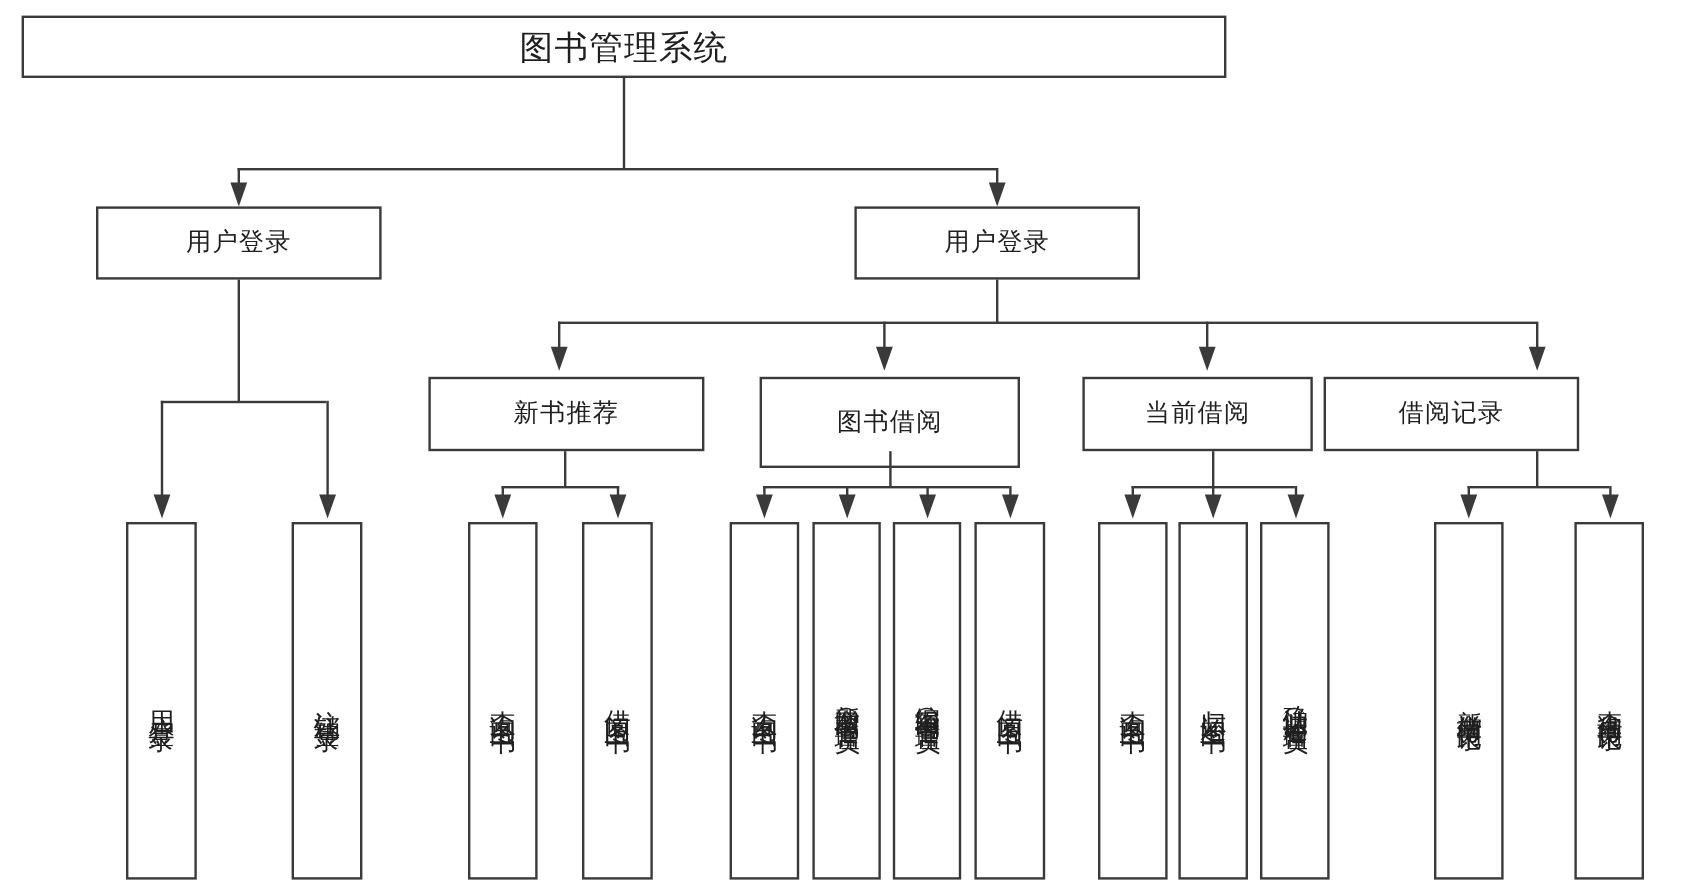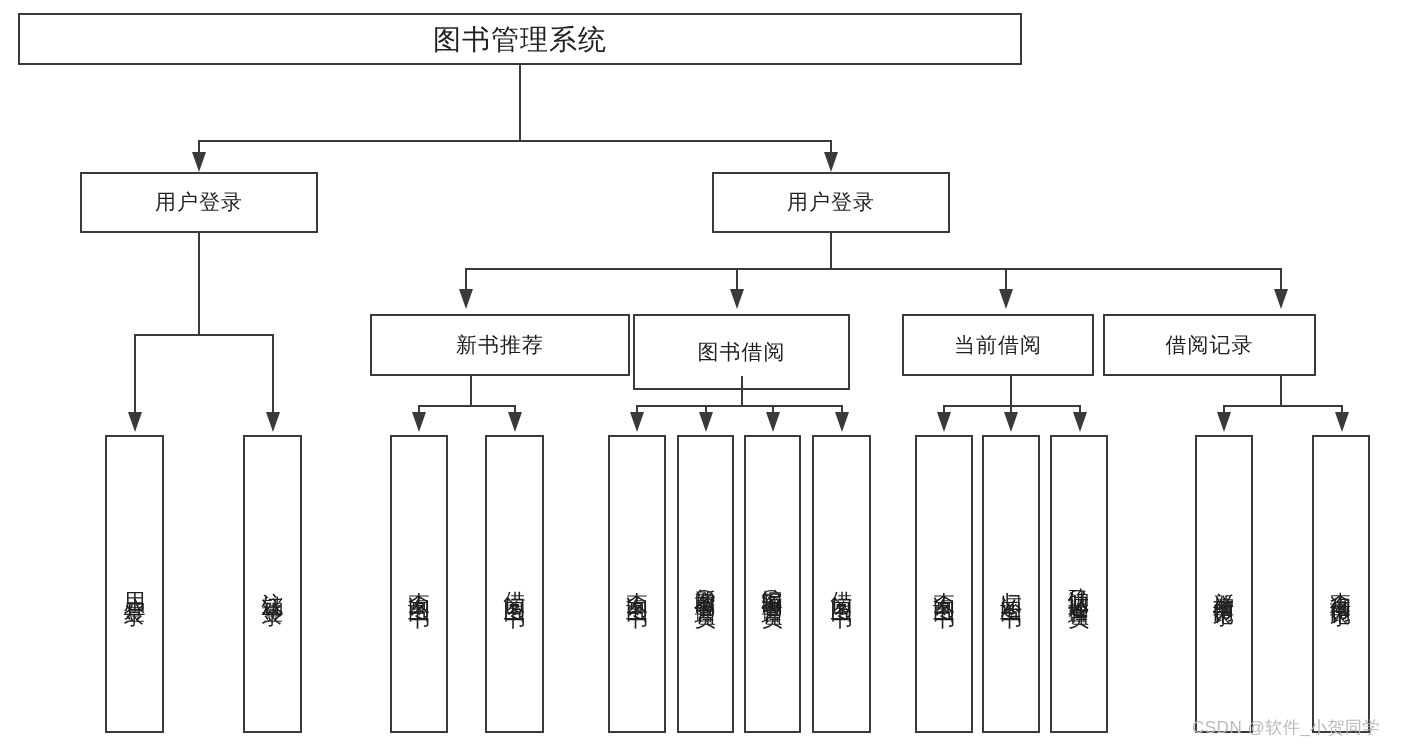--- a/index.html
+++ b/index.html
@@ -34,21 +34,21 @@
 
   
   #n-root{left:18px;top:13px;width:1004px;height:52px;}
   #n-root .lbl{font-size:28px;}
 
   
   #n-login{left:80px;top:172px;width:238px;height:61px;}
   #n-bookmgr{left:712px;top:172px;width:238px;height:61px;}
 
   
-  #n-newbook{left:370px;top:314px;width:260px;height:62px;}
+  #n-newbook{left:357px;top:314px;width:230px;height:62px;}
   #n-borrow{left:633px;top:314px;width:217px;height:76px;}
   #n-current{left:902px;top:314px;width:192px;height:62px;}
   #n-record{left:1103px;top:314px;width:213px;height:62px;}
 
   
   .leaf{
     position:absolute;
     box-sizing:border-box;
     background:#ffffff;
     border:2px solid #3a3a3a;
@@ -220,15 +220,14 @@
     <span class="vlbl">确认归还（管理员）</span>
   </div>
 
   <div class="leaf narrow" style="left:1195px;width:58px;">
     <span class="vlbl">新增借阅记录</span>
   </div>
   <div class="leaf narrow" style="left:1312px;width:58px;">
     <span class="vlbl">查询借阅记录</span>
   </div>
 
-  <div id="watermark">CSDN @软件_小贺同学</div>
 
 </div>
 
 </body></html>

